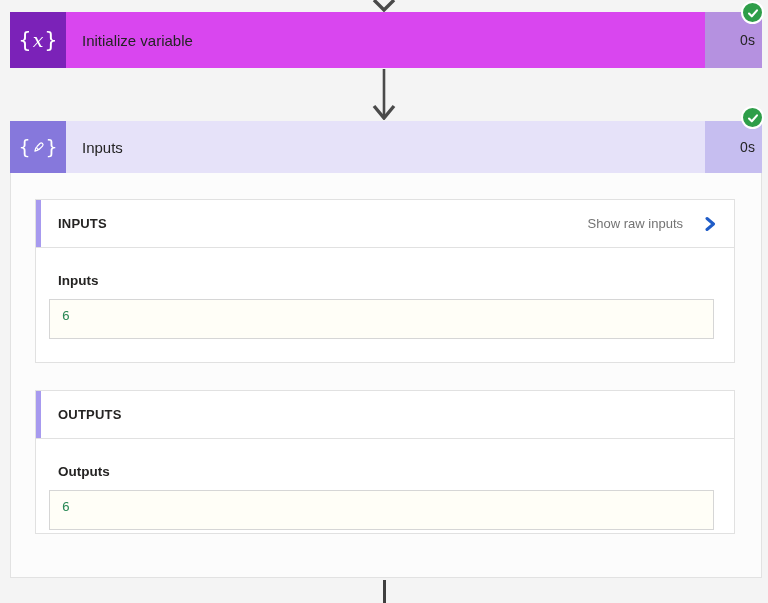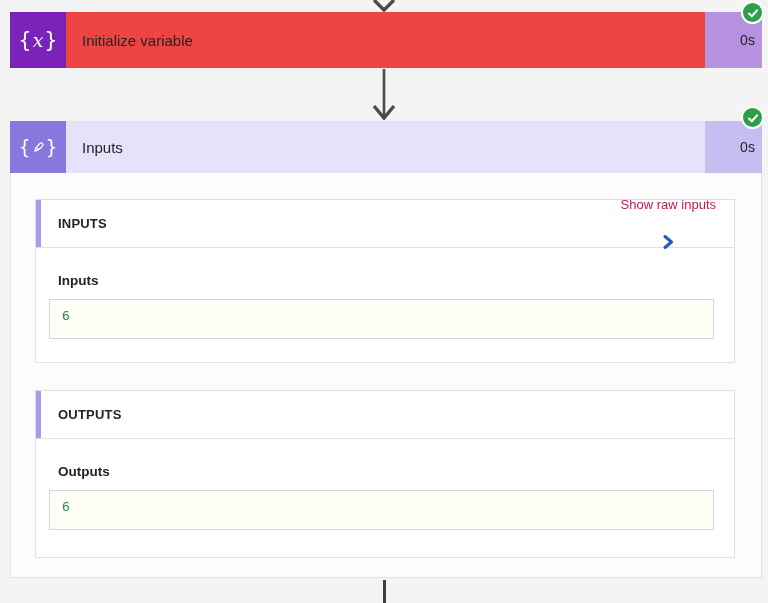--- a/index.html
+++ b/index.html
@@ -19,21 +19,21 @@
 
   .icon-box { width:56px; flex:0 0 56px; display:flex; align-items:center; justify-content:center; color:#fff; }
   .init-icon-box { background:#7b22b8; }
   .compose-icon-box { background:#8678dc; }
 
   .brace { font-size:21px; color:#fff; font-family:"DejaVu Sans",sans-serif; }
   .var-x { font-family:"DejaVu Serif",serif; font-style:italic; font-size:19px; padding:0 1px; }
   .glyph-row { display:flex; align-items:center; }
 
   .title-area { flex:1; display:flex; align-items:center; padding-left:16px; font-size:15px; }
-  .init-title-area { background:#ef4444; }
+  .init-title-area { background:#d946ef; }
   .compose-title-area { background:#e6e2f9; }
 
   .duration-box { width:57px; flex:0 0 57px; display:flex; align-items:center; justify-content:center; font-size:14px; color:#242424;padding-left:28px; }
   .init-duration { background:#b591e0; }
   .compose-duration { background:#c6bef0; }
 
   .status-badge {
     position:absolute; width:23px; height:23px; border-radius:50%;
     background:#2e9e49; border:2px solid #fff;
     display:flex; align-items:center; justify-content:center; z-index:5;
@@ -51,31 +51,31 @@
   .compose-panel {
     position:absolute; left:10px; top:173px; width:752px; height:405px;
     background:#fcfcfc; border:1px solid #e2e2e2; border-top:none;
   }
 
   .section {
     position:absolute; left:35px; width:700px;
     background:#ffffff; border:1px solid #e1e1e1;
   }
   .section-inputs { top:199px; height:164px; }
-  .section-outputs { top:390px; height:168px; }
+  .section-outputs { top:390px; height:144px; }
 
   .section-header {
     position:relative; height:48px; border-bottom:1px solid #e1e1e1;
     display:flex; align-items:center; justify-content:space-between;
     padding:0 18px 0 22px;
   }
   .accent-bar { position:absolute; left:0; top:0; width:5px; height:47px; background:#a79aef; }
   .section-title { font-size:13px; font-weight:700; color:#252423; letter-spacing:0.2px; }
 
-  .raw-link { display:flex; align-items:center; gap:22px; font-size:13px; color:#be185d; cursor:pointer;flex-direction:column; }
+  .raw-link { display:flex; align-items:center; gap:22px; font-size:13px; color:#737373; cursor:pointer; }
 
   .section-body { padding:25px 20px 0 13px; }
   .field-label { font-size:13.5px; font-weight:700; color:#252423; margin-left:9px; }
   .value-box {
     margin-top:11px; height:40px; border:1px solid #d6d6d6; background:#fffef7;
     padding:8px 12px;
     font-family:"DejaVu Sans Mono","Liberation Mono",monospace;
     font-size:13px; color:#2b8a57;
   }
 </style>

